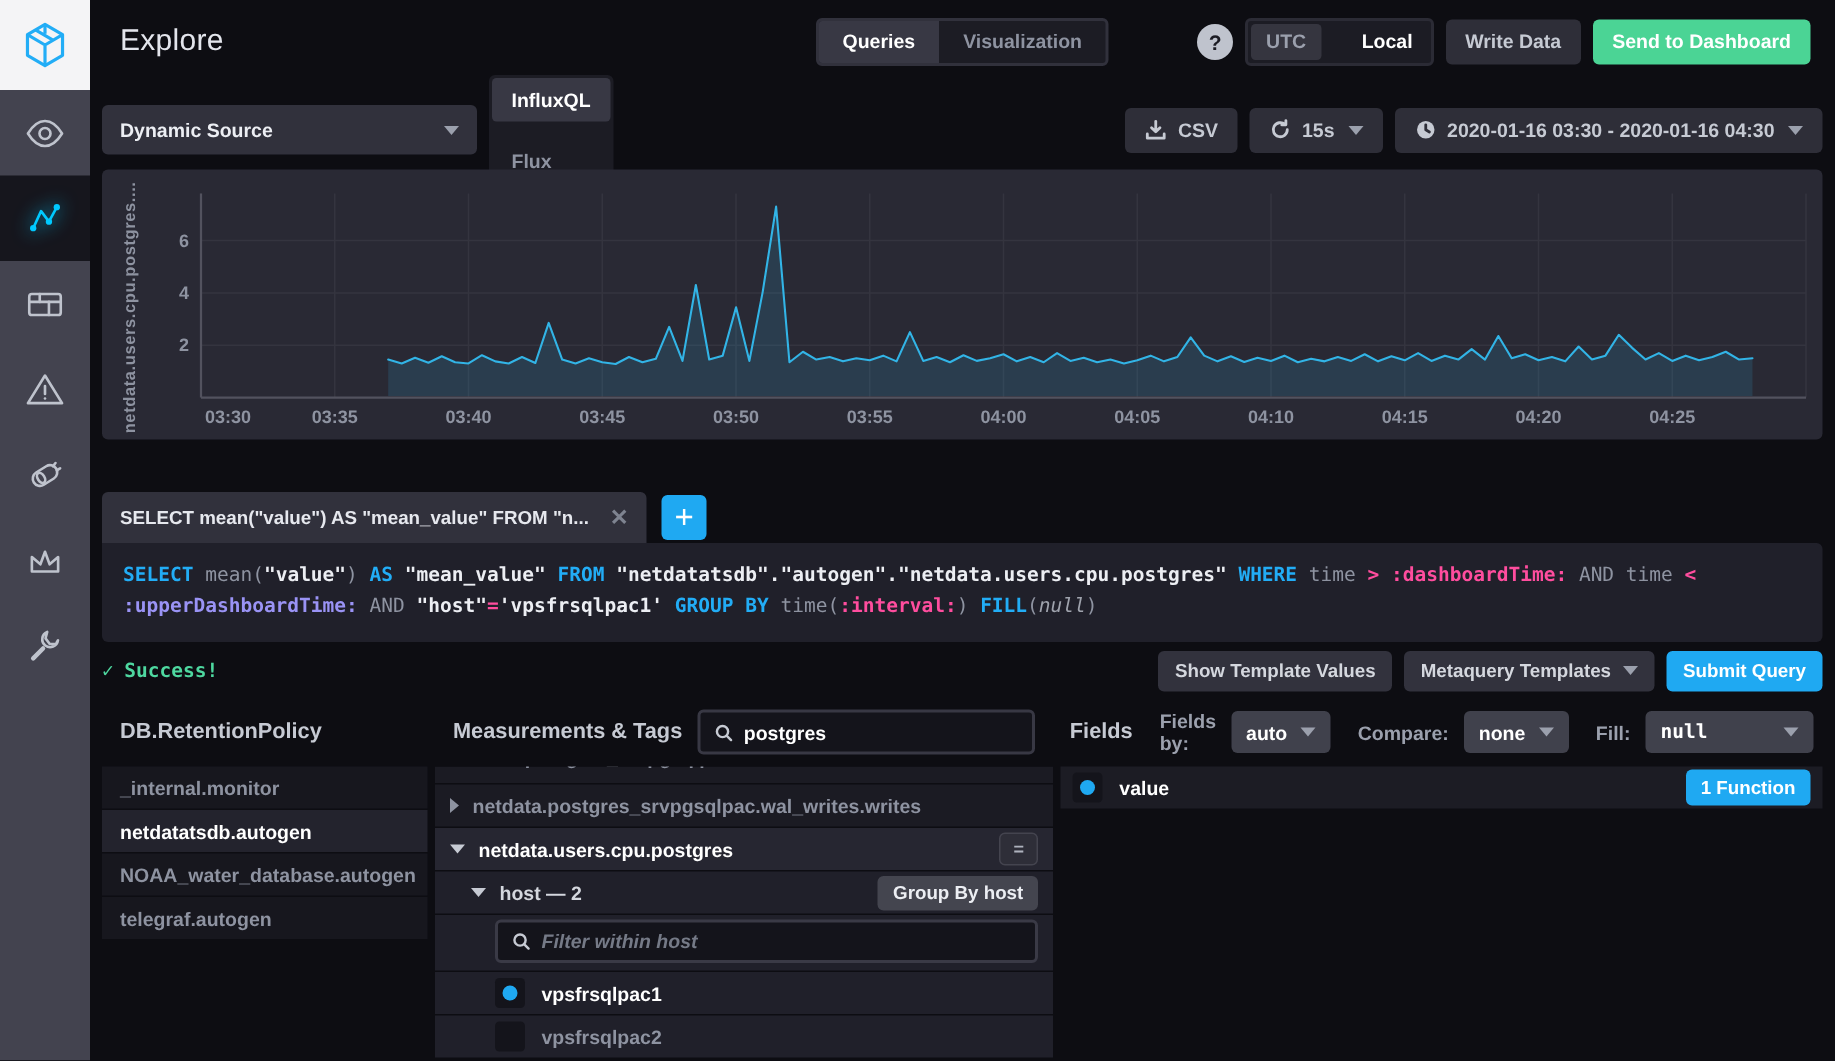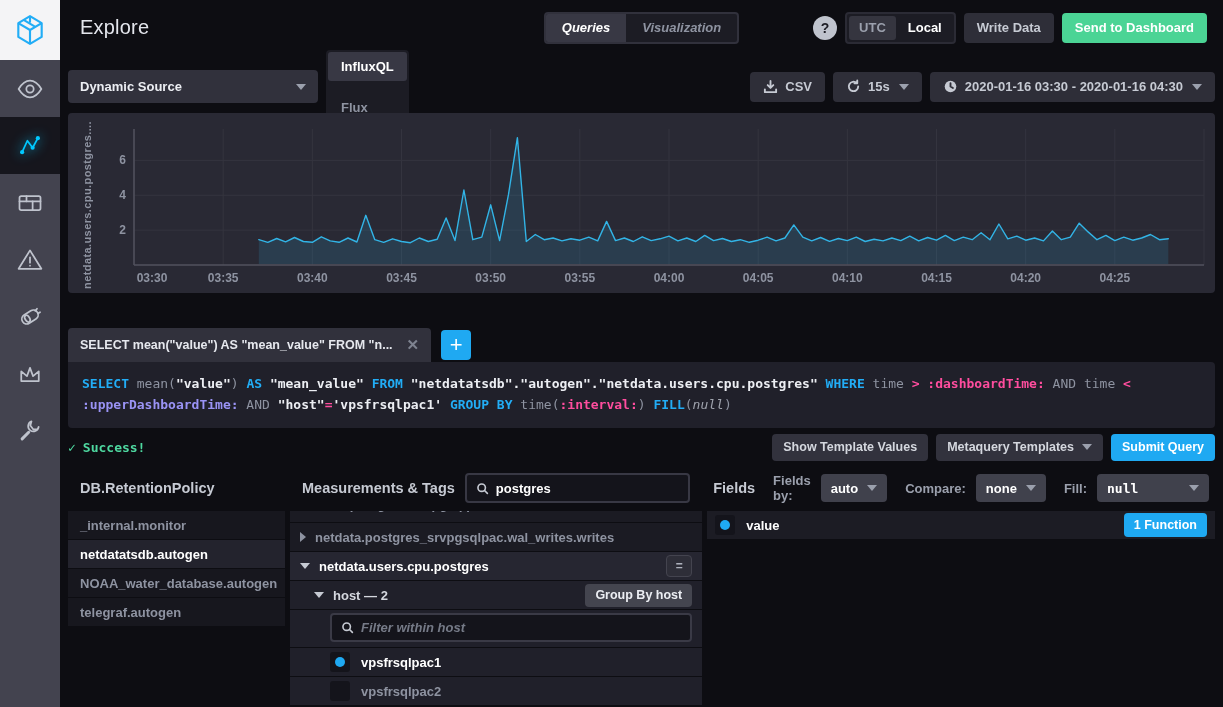--- a/index.html
+++ b/index.html
@@ -14,27 +14,27 @@
   .nav-item.active { background:#16161d; }
   .nav-item svg { stroke:#bfc3cd; fill:none; stroke-width:2; stroke-linecap:round; stroke-linejoin:round; }
   .nav-item.active svg { stroke:#00C9FF; filter:drop-shadow(0 0 6px rgba(0,201,255,.9)); }
 
   
   .main { position:absolute; left:60px; top:0; width:1163px; height:707px; }
 
   .top-header { position:absolute; left:0; top:0; width:100%; height:55px; display:flex; align-items:center; padding:0 16px 0 20px; }
   .page-title { color:#e3e5ec; font-size:20px; font-weight:400; letter-spacing:.2px; }
   .header-center { position:absolute; left:0; right:0; top:0; height:55px; display:flex; align-items:center; justify-content:center; pointer-events:none; }
-  .header-center > * { pointer-events:auto;font-style:italic; }
+  .header-center > * { pointer-events:auto; }
   .radio-group { display:flex; background:#1c1c24; border:2px solid #31313c; border-radius:4px; overflow:hidden; }
   .radio-btn { height:28px; padding:0 16px; display:flex; align-items:center; color:#8e93a1; font-size:13px; font-weight:700; cursor:pointer; }
   .radio-btn.active { background:#383844; color:#fff; }
   .header-right { margin-left:auto; display:flex; align-items:center; gap:8px; }
   .help-circle { width:24px; height:24px; border-radius:50%; background:#bfc3cd; color:#1c1c24; font-size:14px; font-weight:700; display:flex; align-items:center; justify-content:center; cursor:pointer; }
-  .tz-group { display:flex; background:#1c1c24; border:2px solid #2b2b35; border-radius:4px; padding:2px; gap:2px; }
+  .tz-group { display:flex; background:#1c1c24; border:2px solid #2b2b35; border-radius:4px; padding:2px; gap:17px; }
   .tz-btn { height:24px; padding:0 10px; display:flex; align-items:center; border-radius:3px; font-size:13px; font-weight:700; cursor:pointer; }
   .tz-btn.pill { background:#35353f; color:#9ba0ad; }
   .tz-btn.plain { color:#fff; }
   .btn { height:30px; padding:0 13px; border:none; border-radius:4px; background:#2e2e38; color:#c6cad3;
     font-family:"Liberation Sans",sans-serif; font-size:13px; font-weight:700; display:flex; align-items:center; gap:7px; cursor:pointer; }
   .btn.green { background:#4bd495; color:#fff; }
   .caret { width:0; height:0; border-left:5px solid transparent; border-right:5px solid transparent; border-top:6px solid #9ba0ad; display:inline-block; }
   .btn .caret, .dd .caret { margin-left:2px; }
 
   

